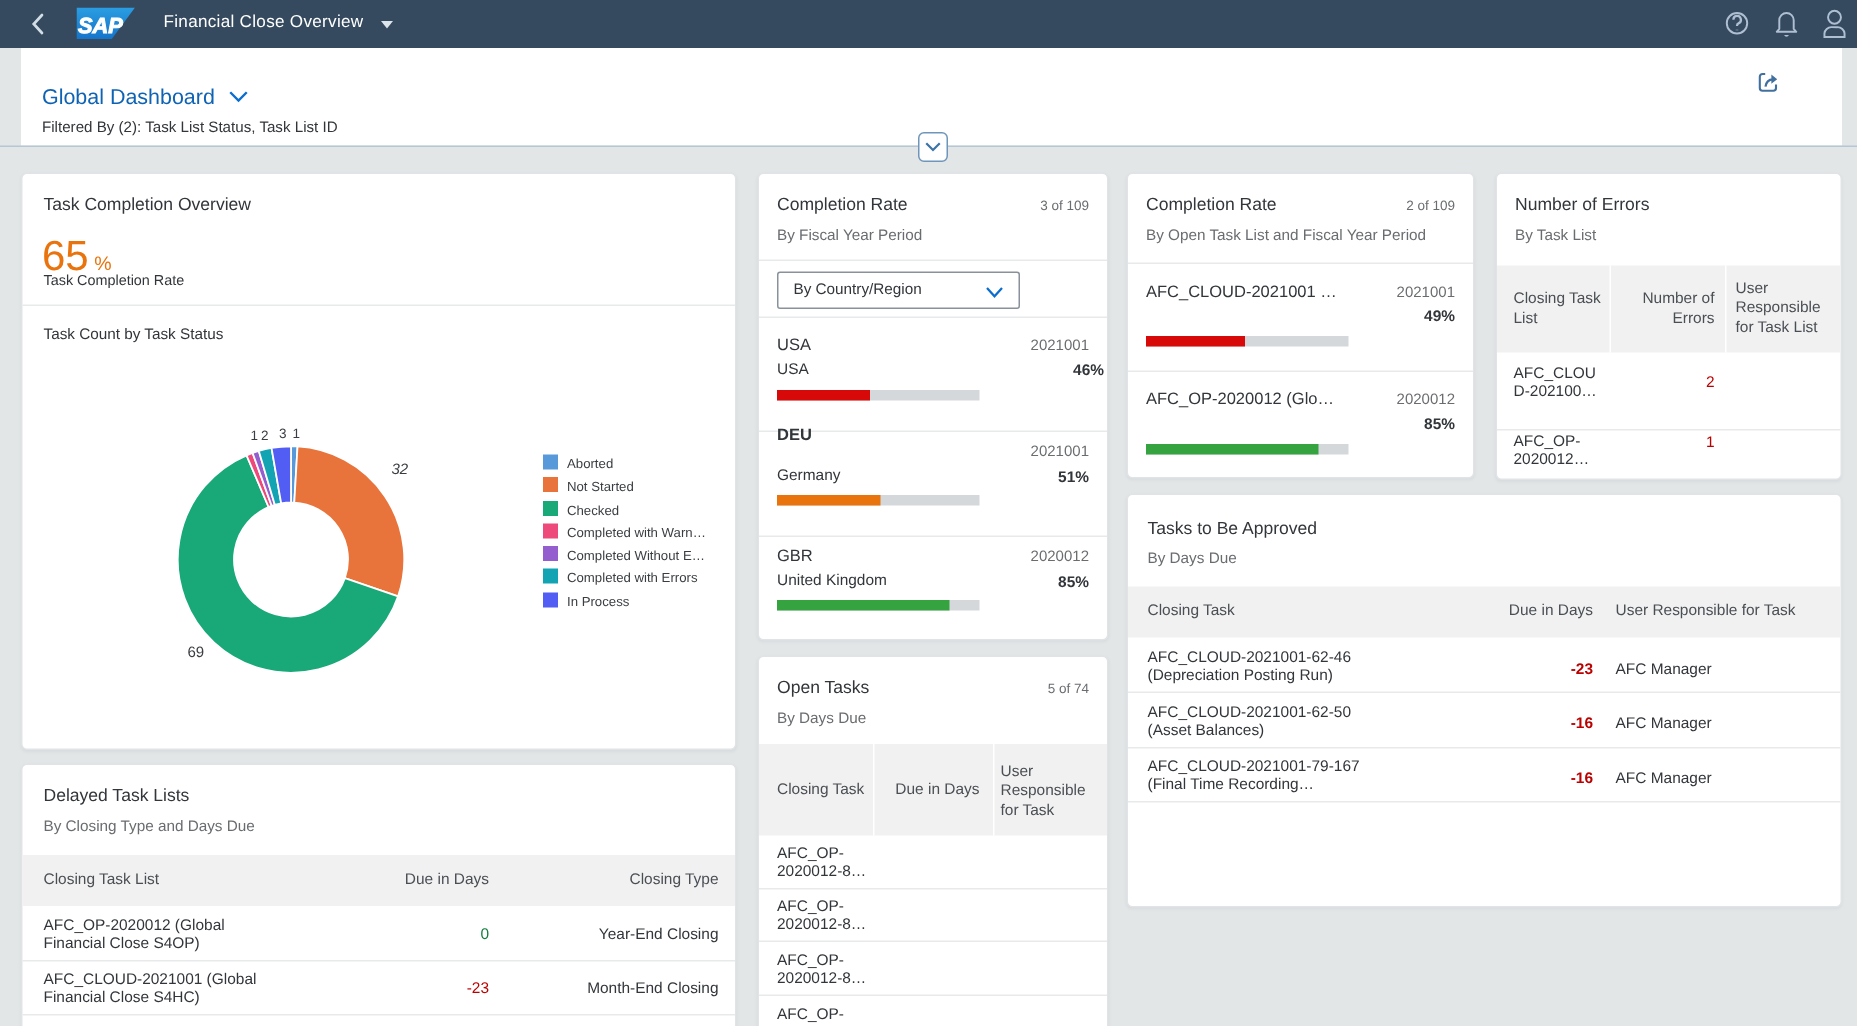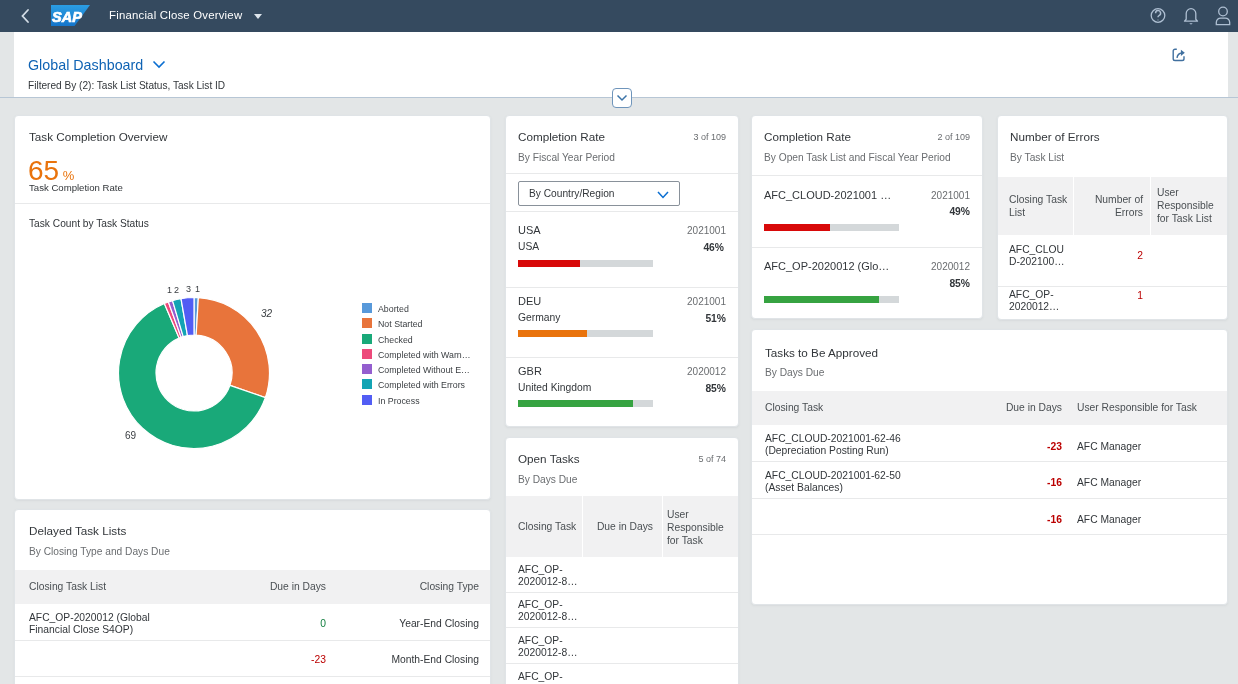--- a/index.html
+++ b/index.html
@@ -124,26 +124,26 @@
   <div style="position:absolute; left:12px; top:65px; width:162px; height:25px; border:1px solid #89919a; border-radius:2px;">
     <span class="sx" style="position:absolute; left:10px; top:6px; font-size:10.2px; color:#32363a;">By Country/Region</span>
     <svg width="12" height="8" viewBox="0 0 12 8" style="position:absolute; right:10px; top:9px;">
         <path d="M1 1 L6 6.5 L11 1" fill="none" stroke="#0a6ed1" stroke-width="1.5"></path>
       </svg>
   </div>
   <div class="divider" style="top:95px;"></div>
   <div class="sx" style="position:absolute; left:12px; top:108px; font-size:11px;">USA</div>
   <div class="gray13 sxr" style="position:absolute; right:12px; top:109px;">2021001</div>
   <div class="t13 sx" style="position:absolute; left:12px; top:125px;">USA</div>
-  <div class="t13 sxr" style="position:absolute; right:14px; top:126px; font-weight:bold;">46%</div>
+  <div class="t13 sxr" style="position:absolute; right:2px; top:126px; font-weight:bold;">46%</div>
   <div class="bar" style="left:12px; top:144px; width:135px;">
       <div class="fill" style="width:62px; background:#d80909;"></div>
     </div>
   <div class="divider" style="top:171px;"></div>
-  <div class="sx" style="position:absolute; left:12px; top:179px; font-size:11px;">DEU</div>
+  <div class="sx" style="position:absolute; left:12px; top:168px; font-size:11px;font-weight:bold;">DEU</div>
   <div class="gray13 sxr" style="position:absolute; right:12px; top:180px;">2021001</div>
   <div class="t13 sx" style="position:absolute; left:12px; top:196px;">Germany</div>
   <div class="t13 sxr" style="position:absolute; right:12px; top:197px; font-weight:bold;">51%</div>
   <div class="bar" style="left:12px; top:214px; width:135px;">
       <div class="fill" style="width:69px; background:#e9730c;"></div>
     </div>
   <div class="divider" style="top:241px;"></div>
   <div class="sx" style="position:absolute; left:12px; top:249px; font-size:11px;">GBR</div>
   <div class="gray13 sxr" style="position:absolute; right:12px; top:250px;">2020012</div>
   <div class="t13 sx" style="position:absolute; left:12px; top:266px;">United Kingdom</div>
@@ -199,37 +199,39 @@
     <div class="sx" style="position:absolute; left:325px; top:11px;">User Responsible for Task</div>
   </div>
   <div class="t13 sx" style="position:absolute; left:13px; top:103px; line-height:12px;">AFC_CLOUD-2021001-62-46<br>(Depreciation Posting Run)</div>
   <div class="t13 red sxr" style="position:absolute; right:165px; top:110.5px; font-weight:bold;">-23</div>
   <div class="t13 sx" style="position:absolute; left:325px; top:110.5px;">AFC Manager</div>
   <div class="rowline" style="top:131px;"></div>
   <div class="t13 sx" style="position:absolute; left:13px; top:139.5px; line-height:12px;">AFC_CLOUD-2021001-62-50<br>(Asset Balances)</div>
   <div class="t13 red sxr" style="position:absolute; right:165px; top:147px; font-weight:bold;">-16</div>
   <div class="t13 sx" style="position:absolute; left:325px; top:147px;">AFC Manager</div>
   <div class="rowline" style="top:168px;"></div>
+  <div class="t13 sx" style="position:absolute; left:13px; top:176px; line-height:12px;">AFC_CLOUD-2021001-79-167<br>(Final Time Recording…</div>
   <div class="t13 red sxr" style="position:absolute; right:165px; top:183.5px; font-weight:bold;">-16</div>
   <div class="t13 sx" style="position:absolute; left:325px; top:183.5px;">AFC Manager</div>
   <div class="rowline" style="top:204px;"></div>
 </div>
 
 <div class="card" id="card6" style="left:14px; top:509px; width:477px; height:200px;">
   <div class="ctitle sx" style="left:14px; top:14px;">Delayed Task Lists</div>
   <div class="csub sx" style="left:14px; top:36px;">By Closing Type and Days Due</div>
   <div class="thead" style="top:60px; height:34px;">
     <div class="sx" style="position:absolute; left:14px; top:11px;">Closing Task List</div>
     <div class="sxr" style="position:absolute; right:164px; top:11px;">Due in Days</div>
     <div class="sxr" style="position:absolute; right:11px; top:11px;margin-left:16px;">Closing Type</div>
   </div>
   <div class="t13 sx" style="position:absolute; left:14px; top:102px; line-height:12px;">AFC_OP-2020012 (Global<br>Financial Close S4OP)</div>
   <div class="t13 green sxr" style="position:absolute; right:164px; top:107.5px;">0</div>
   <div class="t13 sxr" style="position:absolute; right:11px; top:107.5px;">Year-End Closing</div>
   <div class="rowline" style="top:130px;"></div>
+  <div class="t13 sx" style="position:absolute; left:14px; top:138px; line-height:12px;">AFC_CLOUD-2021001 (Global<br>Financial Close S4HC)</div>
   <div class="t13 red sxr" style="position:absolute; right:164px; top:143.5px;">-23</div>
   <div class="t13 sxr" style="position:absolute; right:11px; top:143.5px;">Month-End Closing</div>
   <div class="rowline" style="top:166px;"></div>
 </div>
 
 <div class="card" id="card7" style="left:505px; top:437px; width:234px; height:270px;">
   <div class="ctitle sx" style="left:12px; top:14px;">Open Tasks</div>
   <div class="ccount sxr" style="right:12px; top:16px;">5 of 74</div>
   <div class="csub sx" style="left:12px; top:36px;">By Days Due</div>
   <div class="thead" style="top:58px; height:61px;">

